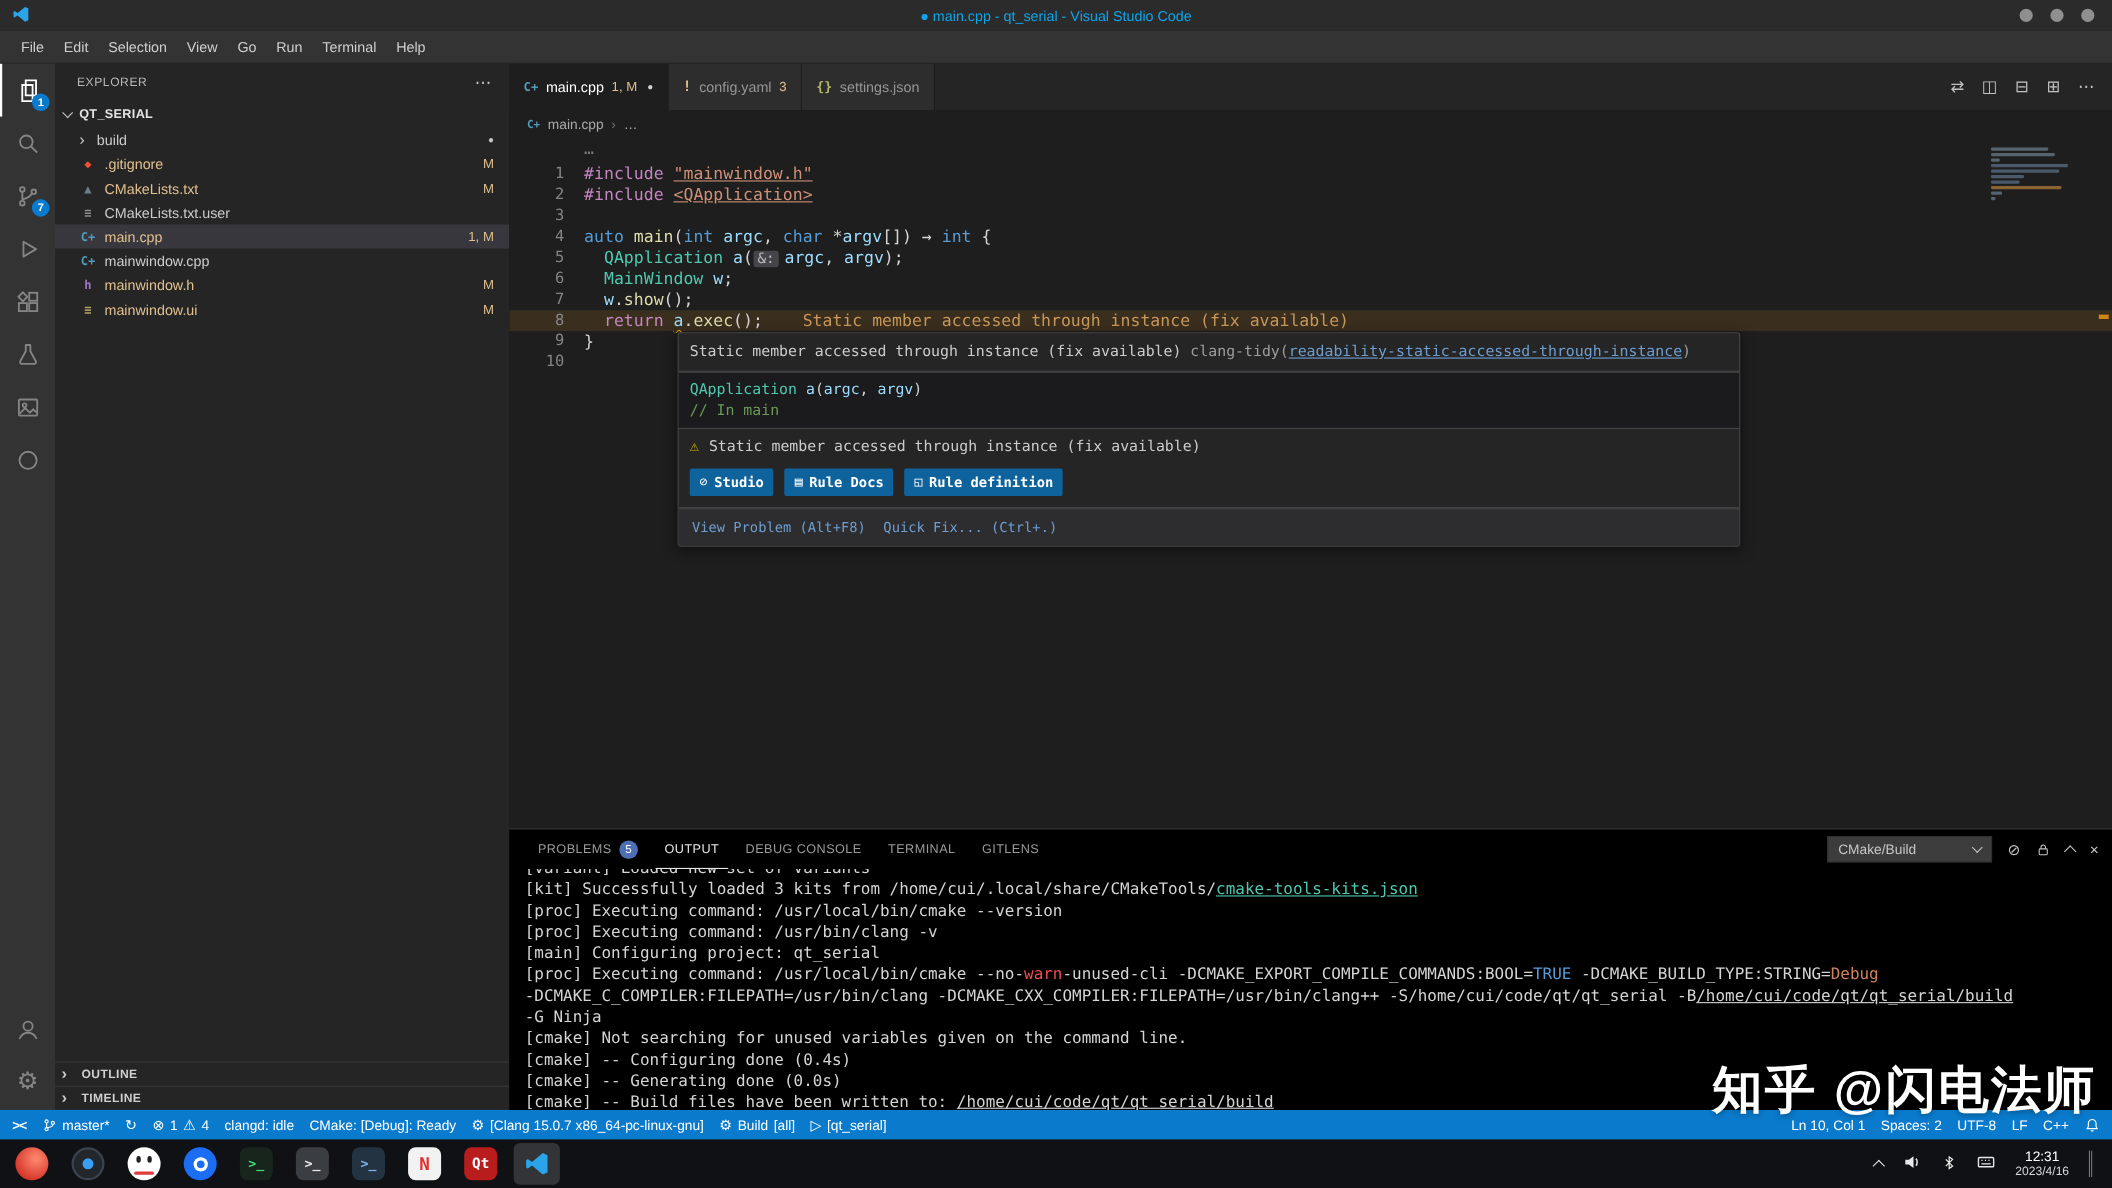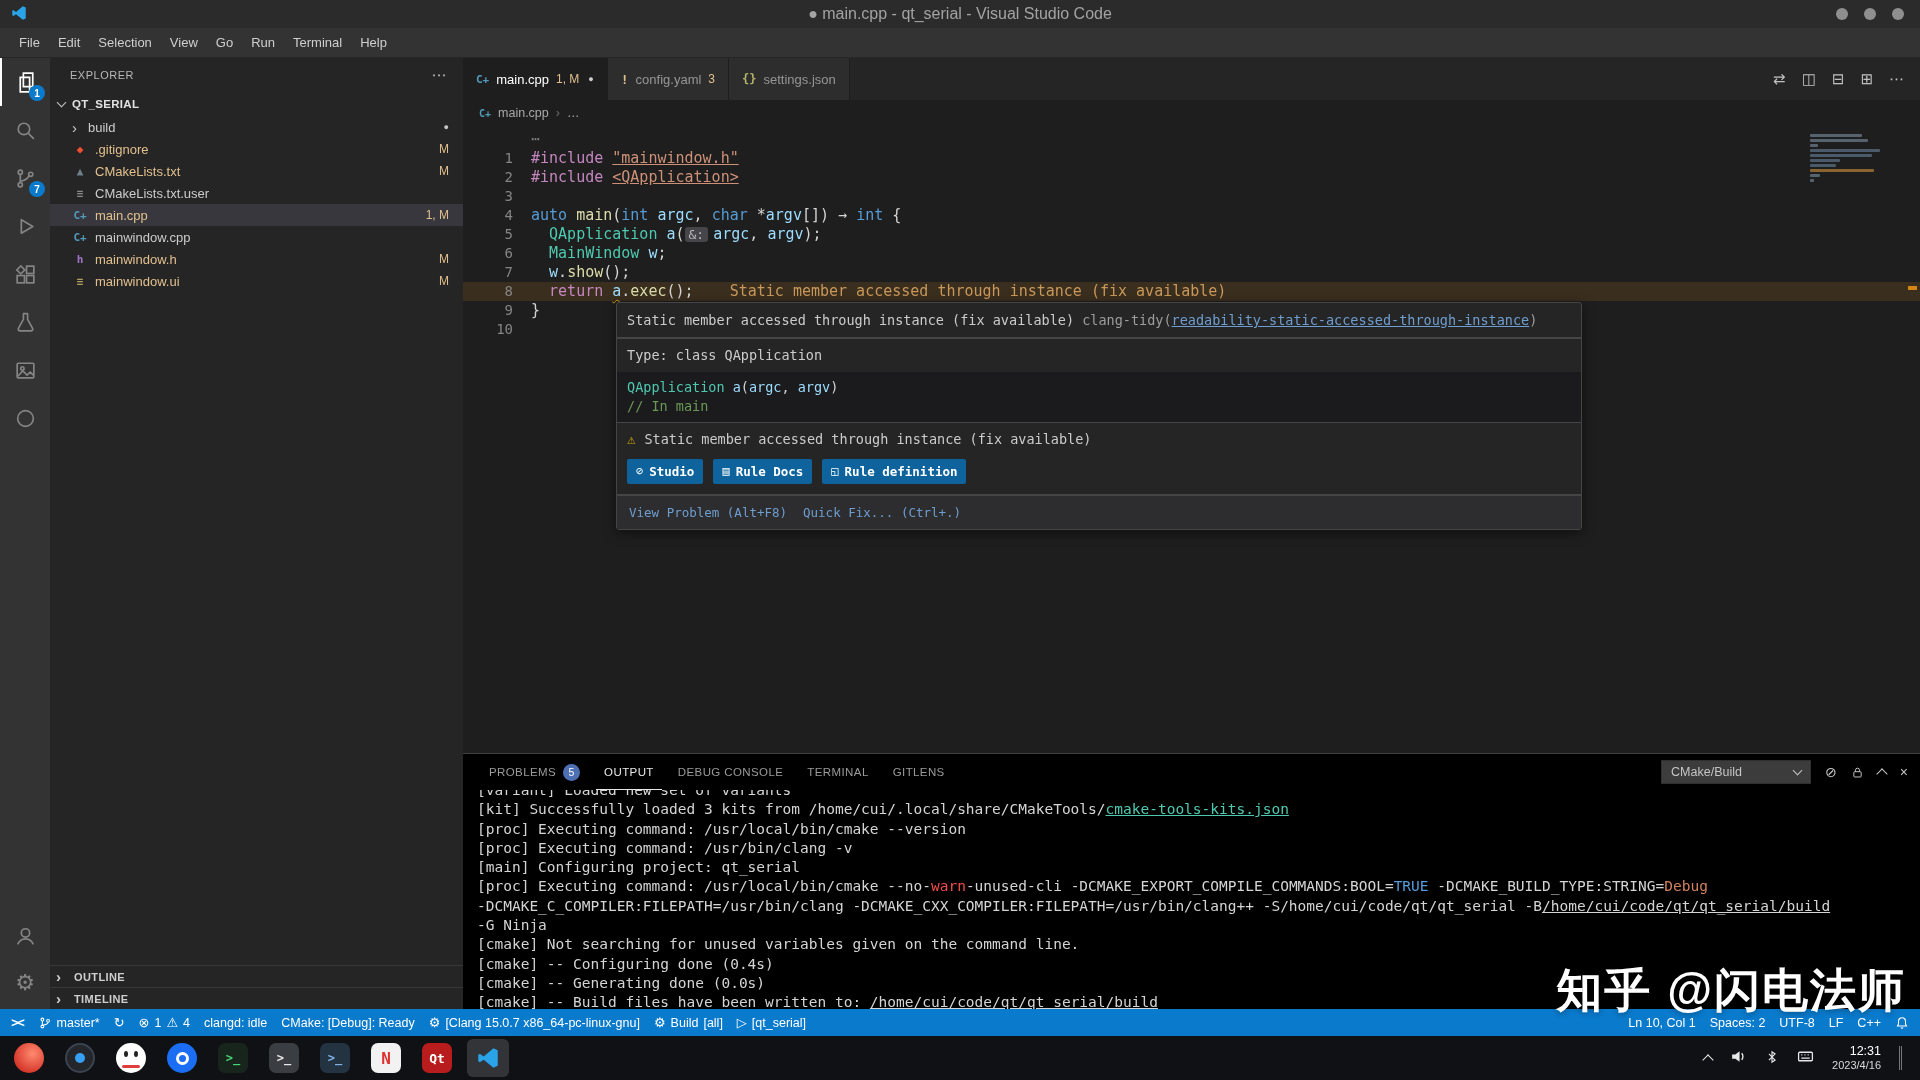--- a/index.html
+++ b/index.html
@@ -3,21 +3,21 @@
 <meta charset="utf-8">
 <style>
 *{margin:0;padding:0;box-sizing:border-box}
 html,body{width:1920px;height:1080px;overflow:hidden}
 body{background:#1e1e1e;color:#ccc;font-family:"Liberation Sans",sans-serif;font-size:13px}
 .app{width:1920px;height:1080px;display:flex;flex-direction:column;position:relative}
 
 
 .titlebar{height:28px;background:#2b2b2c;display:flex;align-items:center;position:relative;flex:none}
 .tb-logo{position:absolute;left:10px;top:4px}
-.tb-title{margin:0 auto;font-size:16px;color:#a3a3a3}
+.tb-title{margin:0 auto;font-size:13px;color:#0ea5e9}
 .tb-controls{position:absolute;right:16px;top:8px;display:flex;gap:16px}
 .wdot{width:12px;height:12px;border-radius:50%;background:#8f8f90;display:block;cursor:pointer}
 
 
 .menubar{height:30px;background:#333334;display:flex;align-items:center;padding-left:10px;flex:none;border-bottom:1px solid #262626}
 .menu-item{padding:4px 9px;font-size:13px;color:#cfcfcf;border-radius:4px;cursor:default}
 
 .main{flex:1;display:flex;min-height:0}
 
 
@@ -125,21 +125,21 @@
 
 
 .taskbar{height:44px;background:#0f1114;display:flex;align-items:center;padding:0 8px;flex:none}
 .tb-apps{display:flex;align-items:center;gap:9px}
 .tb-app{width:42px;height:38px;display:flex;align-items:center;justify-content:center;border-radius:6px;cursor:pointer}
 .tb-app.active{background:rgba(255,255,255,.15)}
 .ic-circle{width:30px;height:30px;border-radius:50%;display:flex;align-items:center;justify-content:center;position:relative}
 .ic-square{width:30px;height:30px;border-radius:7px;display:flex;align-items:center;justify-content:center;font-family:"DejaVu Sans Mono",monospace;font-size:12px;font-weight:bold}
 .tb-tray{margin-left:auto;display:flex;align-items:center;gap:18px;color:#e8e8e8;padding-right:10px}
 .tb-tray svg{stroke:#e8e8e8}
-.clock{text-align:right;line-height:1.2;font-size:12.5px;color:#fff}
+.clock{text-align:center;line-height:1.2;font-size:12.5px;color:#fff}
 .clock .date{font-size:11px;color:#d8d8d8}
 .edge-bar{width:3px;height:24px;border-left:1px solid #777;border-right:1px solid #777;display:block}
 
 
 .watermark{position:absolute;right:14px;bottom:58px;font-size:46px;font-weight:bold;color:#fff;z-index:50;letter-spacing:2px;text-shadow:0 1px 6px rgba(0,0,0,.4);font-family:"Liberation Sans","DejaVu Sans",sans-serif}
 </style>
 </head>
 <body>
 
 <div class="app">
@@ -390,21 +390,20 @@
             <div class="mm-line" style="width: 64px; background: rgb(138, 100, 48);"></div>
             <div class="mm-line" style="width: 10px; background: rgb(86, 99, 111);"></div>
             <div class="mm-line" style="width: 4px; background: rgb(86, 99, 111);"></div>
           </div>
         <div class="ruler-mark"></div>
 
         <div class="hover">
           <div class="hv-sec hv-diag"><span>Static member accessed through instance (fix available) </span><span class="hv-src">clang-tidy(</span><a class="hv-link">readability-static-accessed-through-instance</a><span class="hv-src">)</span></div>
           <div class="hv-div"></div>
           <div class="hv-div"></div>
-          <div class="hv-sec hv-type">Type: class QApplication</div>
           <div class="hv-codeblock" id="hover-code"><div><span class="c-ty">QApplication</span><span class="c-var"> a</span><span class="c-pl">(</span><span class="c-var">argc</span><span class="c-pl">, </span><span class="c-var">argv</span><span class="c-pl">)</span></div><div><span class="c-cm">// In main</span></div></div>
           <div class="hv-div"></div>
           <div class="hv-sec hv-warn">
             <span class="warn-ic">⚠</span>
             <span>Static member accessed through instance (fix available)</span>
           </div>
           <div class="hv-btns" id="hover-buttons">
               <div class="hv-btn">
                 <span class="bic">⊘</span>
                 <span>Studio</span>

